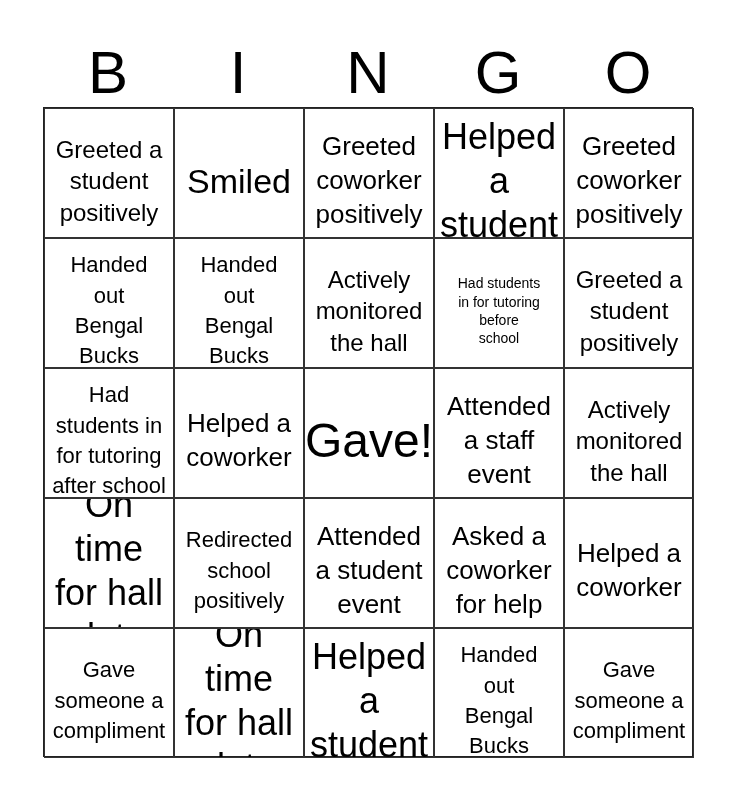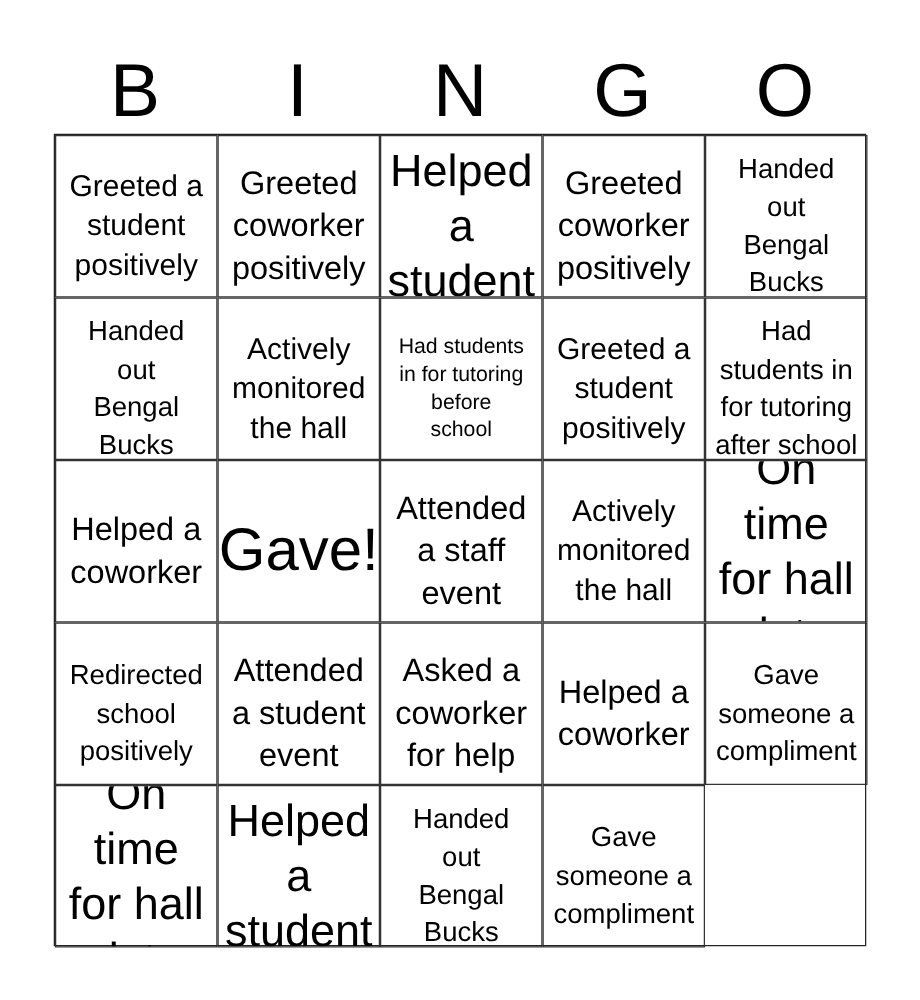--- a/index.html
+++ b/index.html
@@ -13,38 +13,41 @@
             border: 1.5px solid #222; box-sizing: border-box; }
     .cell { border: 1px solid #333; box-sizing: border-box; display: flex; align-items: center;
             justify-content: center; text-align: center; overflow: hidden; padding: 0 2px; }
     .cell span { display: block; white-space: pre-line; margin-top: 16px; }
     .s-xl { font-size: 48px; line-height: 1.1; }
     .s-l { font-size: 34px; line-height: 1.2; }
     .s-ml { font-size: 36px; line-height: 1.22; }
     .s-m { font-size: 26px; line-height: 1.3; text-align: center; }
     .s-sm { font-size: 24px; line-height: 1.3; }
     .s-s { font-size: 22px; line-height: 1.38; }
-    .s-xxs { font-size: 17px; line-height: 1.32; }
+    .s-xxs { font-size: 14px; line-height: 1.32; }
   </style>
 </head>
 <body>
 
 <div class="header">
   <span>B</span>
   <span>I</span>
   <span>N</span>
   <span>G</span>
   <span>O</span>
 </div>
 
 <div class="grid" id="board">
     <div class="cell">
       <span class="s-sm">Greeted a
 student
 positively</span>
+    </div>
+    <div class="cell">
+      <span class="s-l">Smiled</span>
     </div>
     <div class="cell">
       <span class="s-m">Greeted
 coworker
 positively</span>
     </div>
     <div class="cell">
       <span class="s-ml">Helped
 a
 student</span>

